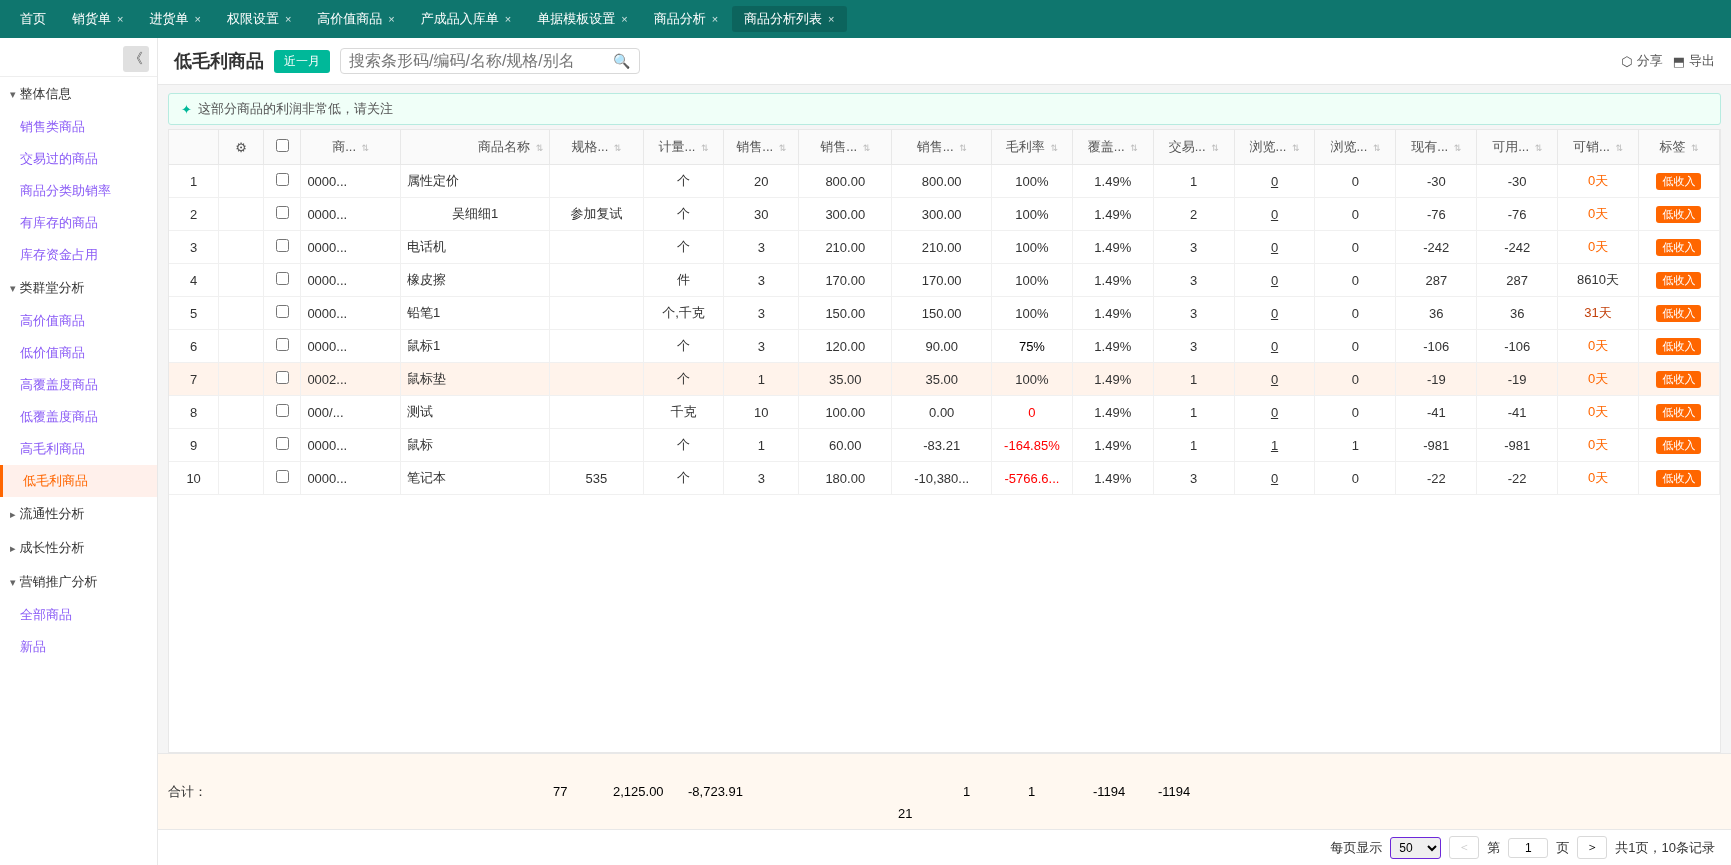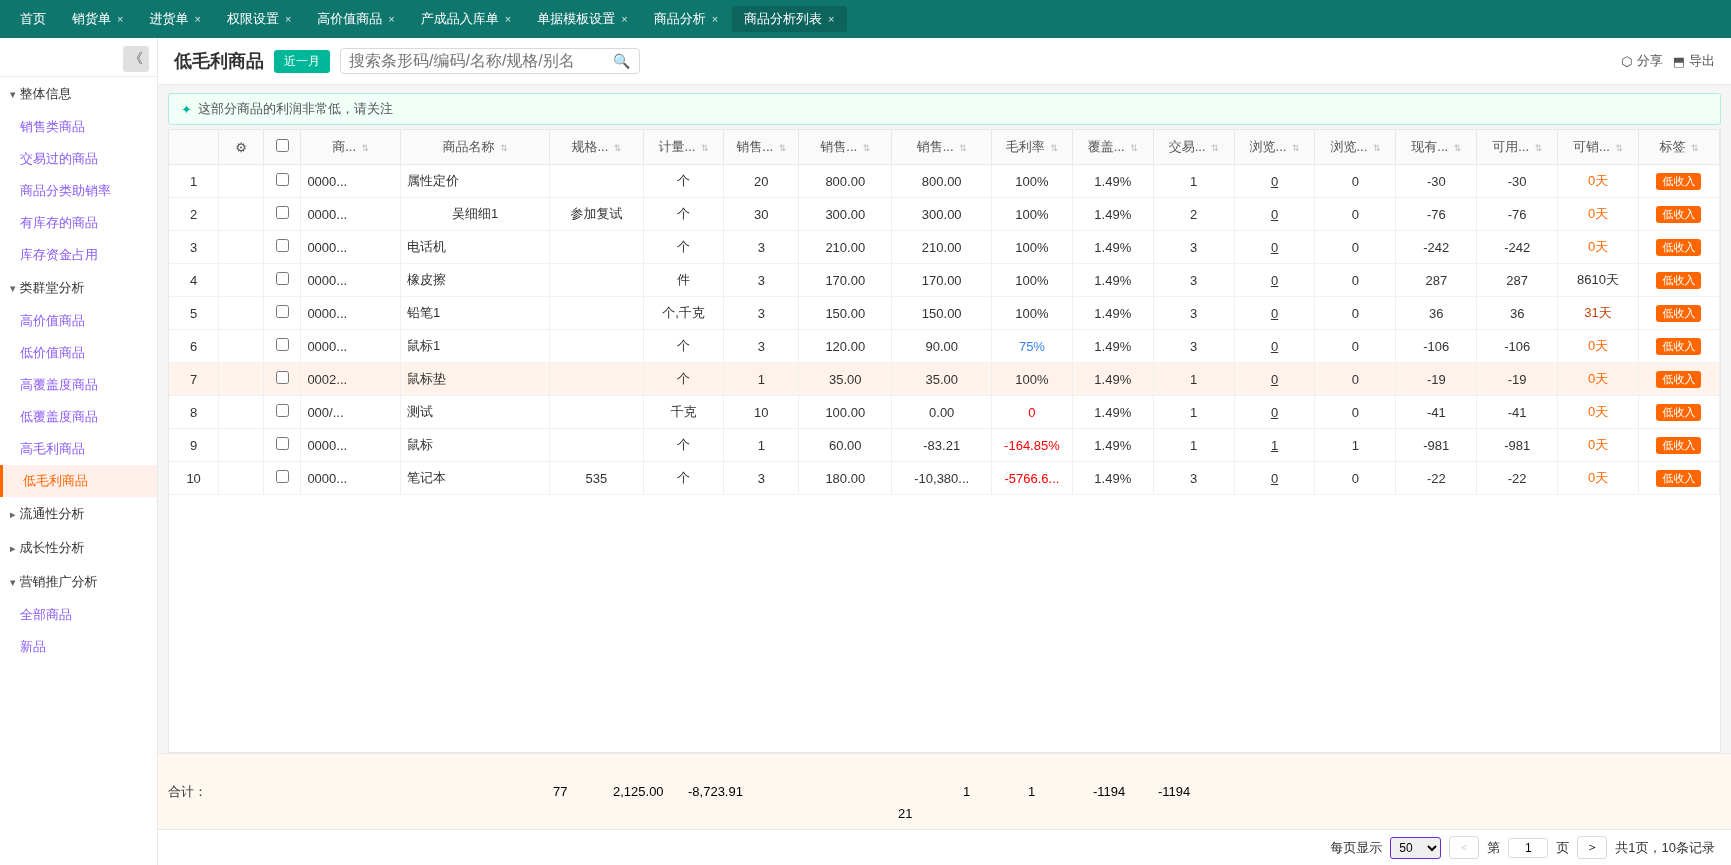--- a/index.html
+++ b/index.html
@@ -248,21 +248,21 @@
       border-radius: 3px;
       color: #555;
       font-size: 14px;
     }
 
     
     .col-no { width: 40px; }
     .col-check { width: 30px; }
     .col-settings { width: 36px; }
     .col-code { width: 80px; }
-    .col-name { width: 120px; }
+    .col-name { width: 120px; text-align: right; }
     .col-spec { width: 75px; }
     .col-unit { width: 65px; }
     .col-sales-qty { width: 60px; }
     .col-sales-price { width: 75px; }
     .col-sales-amount { width: 80px; }
     .col-gross { width: 65px; }
     .col-coverage { width: 65px; }
     .col-trade { width: 65px; }
     .col-browse1 { width: 65px; }
     .col-browse2 { width: 65px; }
@@ -520,21 +520,21 @@
     <td>6</td>
     <td></td>
     <td><input type="checkbox" style=""></td>
     <td style="text-align:left;">0000...</td>
     <td style="text-align:left;">鼠标1</td>
     <td></td>
     <td>个</td>
     <td>3</td>
     <td>120.00</td>
     <td>90.00</td>
-    <td style="color:#3b82f6;">75%</td>
+    <td style="color:#000000;">75%</td>
     <td>1.49%</td>
     <td>3</td>
     <td><span class="underline-zero">0</span></td>
     <td>0</td>
     <td>-106</td>
     <td>-106</td>
     <td style="color:#ff6600;">0天</td>
     <td><span class="tag-badge low-income">低收入</span></td>
   </tr>
             <tr class="selected">

